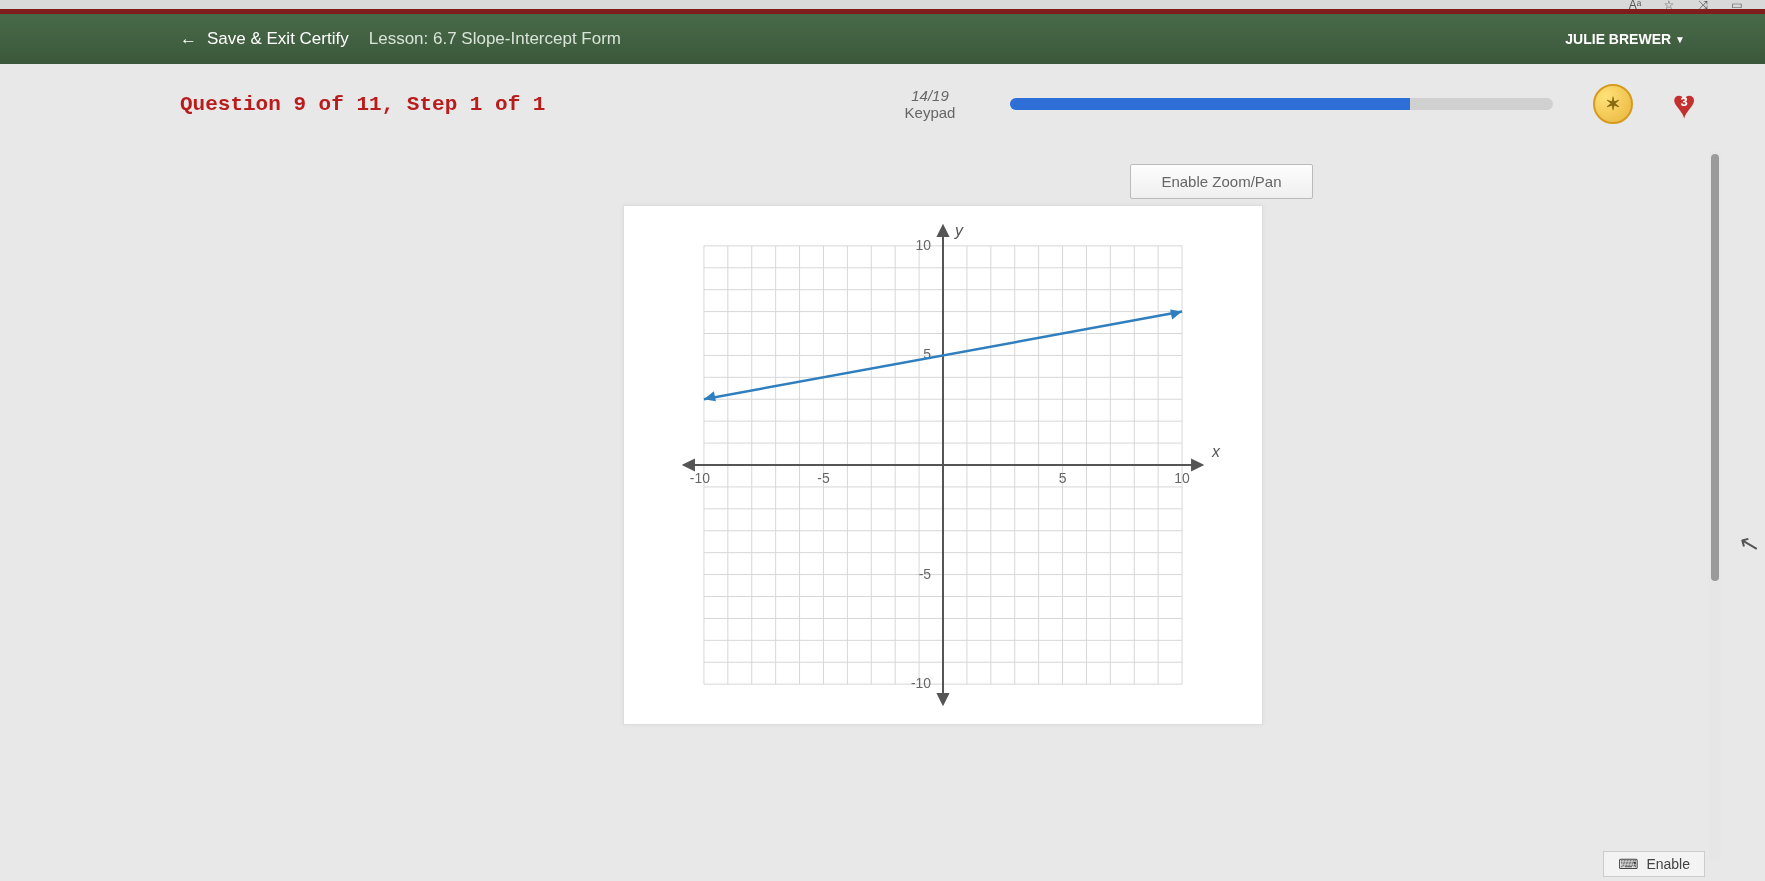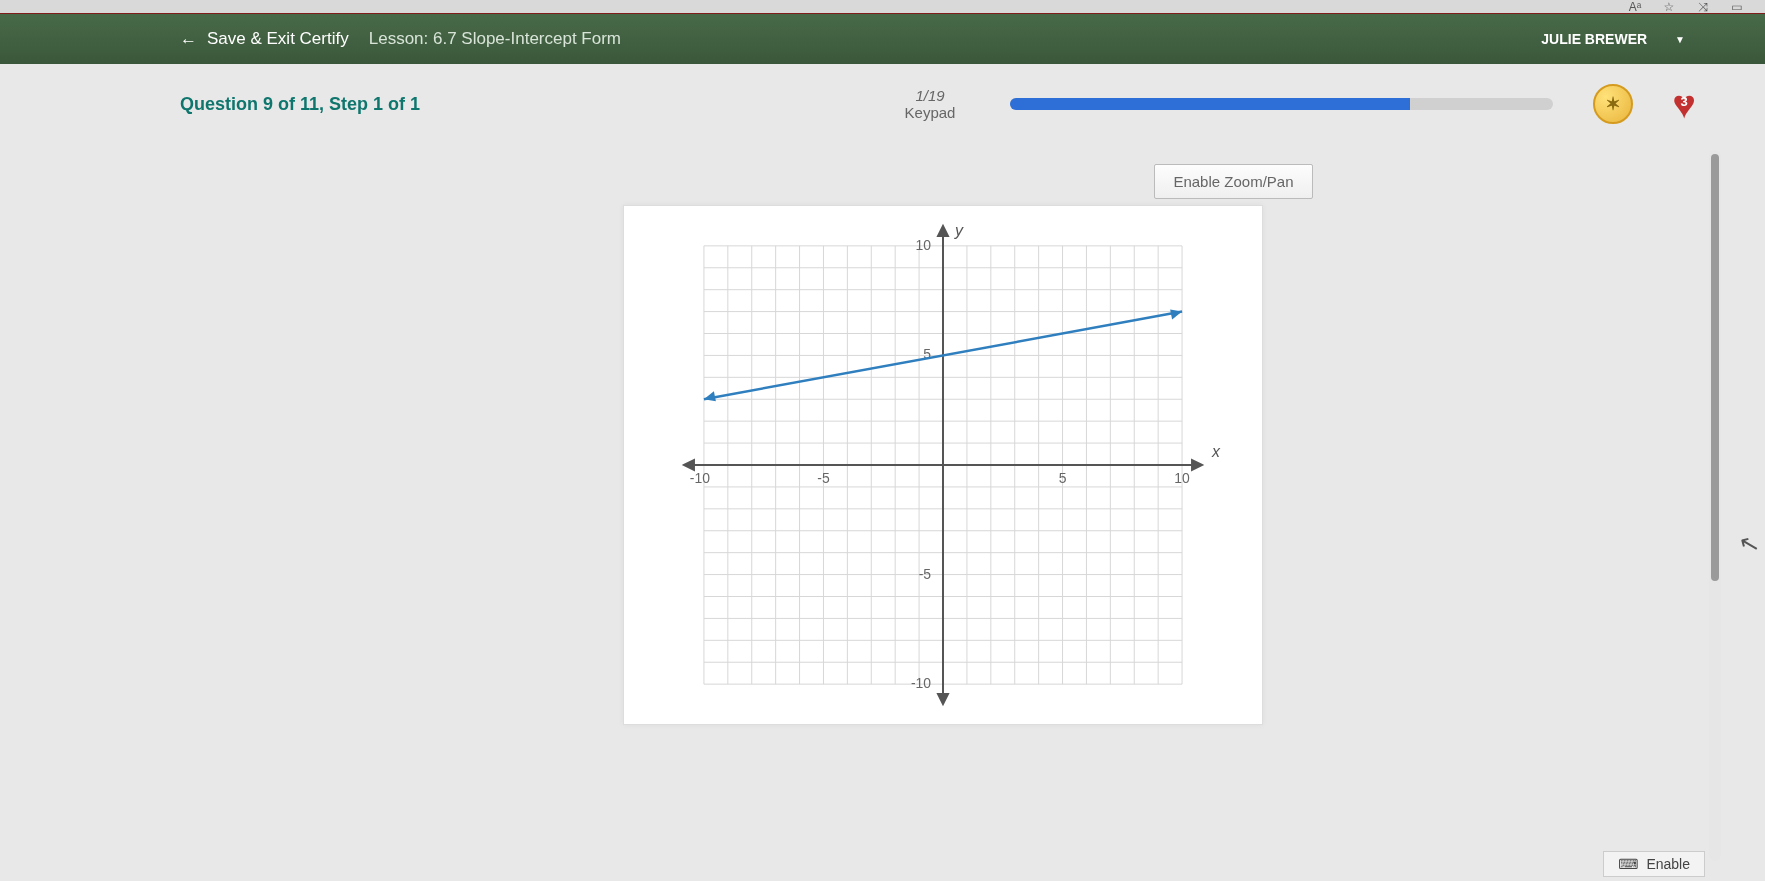--- a/index.html
+++ b/index.html
@@ -8,21 +8,21 @@
     background: #e8e8e8;
     width: 1765px;
     height: 881px;
     overflow: hidden;
     position: relative;
   }
   
   .browser-chrome {
     height: 14px;
     background: #d9d9d9;
-    border-bottom: 1px solid #7f1d1d;
+    border-bottom: 5px solid #7f1d1d;
     display: flex;
     justify-content: flex-end;
     align-items: center;
     padding-right: 20px;
     gap: 18px;
     font-size: 12px;
     color: #555;
   }
   .browser-chrome .ic { width: 16px; text-align: center; }
   
@@ -33,41 +33,42 @@
     display: flex;
     align-items: center;
     color: #fff;
     padding: 0 20px 0 180px;
     font-size: 17px;
     justify-content: space-between;
   }
   .green-left { display: flex; align-items: center; gap: 20px; }
   .save-exit { display: flex; align-items: center; gap: 10px; cursor: pointer; }
   .lesson { color: #d8e4d8; font-weight: 500; }
-  .user-block { display: flex; align-items: center; gap: 28px; color: #fff; font-size: 14px; font-weight: 600; cursor: pointer; padding-right: 60px;}
+  .user-block { display: flex; align-items: center; gap: 4px; color: #fff; font-size: 14px; font-weight: 600; cursor: pointer; padding-right: 60px;}
   .caret-down { font-size: 10px; color: #fff; }
 
   
   .content-wrap {
     padding: 20px 60px 0 180px;
   }
 
   
   .question-row {
     display: flex;
     align-items: center;
     gap: 30px;
     margin-bottom: 40px;
   }
   .question-title {
     font-weight: 700;
-    font-size: 18px;
-    color: #0f766e;
+    font-size: 21px;
+    color: #b91c1c;
     flex: 0 0 auto;
     width: 680px;
+    font-family: Liberation Mono, monospace;
   }
   .score-block {
     text-align: center;
     font-size: 15px;
     color: #666;
     width: 80px;
   }
   .score-block .num { font-style: italic; }
   .progress-bar {
     flex: 1;
@@ -123,21 +124,21 @@
   .zoom-btn-row {
     width: 100%;
     display: flex;
     justify-content: flex-end;
     padding-right: 30px;
     margin-bottom: 6px;
   }
   .zoom-btn {
     background: linear-gradient(#fdfdfd,#efefef);
     border: 1px solid #bbb;
-    padding: 8px 18px;
+    padding: 8px 30px;
     font-size: 15px;
     color: #666;
     border-radius: 2px;
     cursor: pointer;
   }
   .graph-box {
     width: 640px;
     height: 520px;
     background: #fff;
     border: 1px solid #ddd;
@@ -209,21 +210,21 @@
     <span>JULIE BREWER</span>
     <span class="caret-down">▼</span>
   </div>
 </div>
 
 <div class="content-wrap">
 
   <div class="question-row">
     <div class="question-title">Question 9 of 11, Step 1 of 1</div>
     <div class="score-block">
-      <div class="num">1/19</div>
+      <div class="num">14/19</div>
       <div>Keypad</div>
     </div>
     <div class="progress-bar">
       <div class="progress-fill" style="width: 73.6%;"></div>
     </div>
     <div class="coin-badge">✶</div>
     <div class="heart-badge">
       <span class="heart-shape">♥</span>
       <span class="heart-num">3</span>
     </div>

